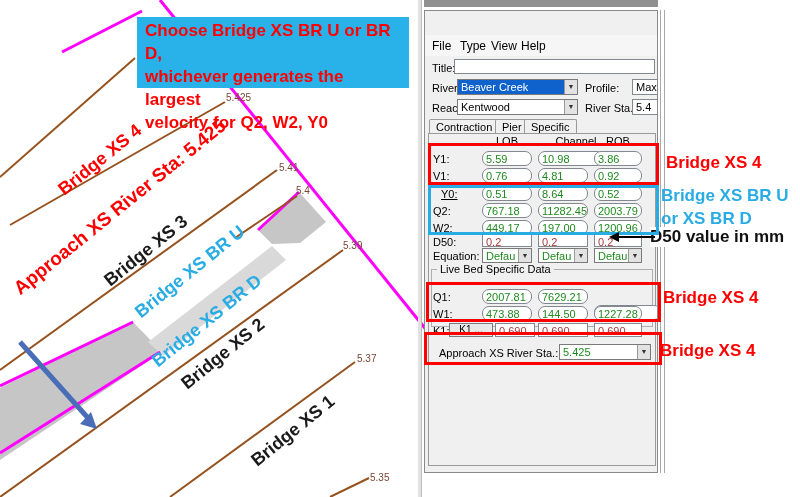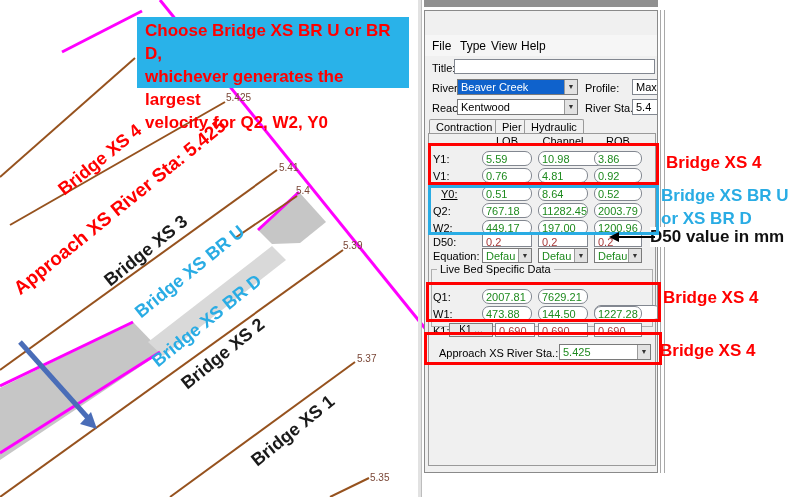--- a/index.html
+++ b/index.html
@@ -143,25 +143,25 @@
     <span class="lbl" style="left:7px; top:91px;">Reach:</span>
     <div class="combo" style="left:32px; top:88px; width:121px;">
       <div class="txt">Kentwood</div>
       <div class="btn">▼</div>
     </div>
     <span class="lbl" style="left:160px; top:91px;">River Sta.:</span>
     <div class="fld" style="left:207px; top:88px; width:27px; height:16px;">5.4</div>
 
     <div class="tab" style="left:4px;">Contraction</div>
     <div class="tab" style="left:70px;">Pier</div>
-    <div class="tab" style="left:99px;">Hydraulic</div>
+    <div class="tab" style="left:99px;">Specific</div>
     <div id="tab-panel"></div>
 
     <div class="hdr" style="left:57px;">LOB</div>
-    <div class="hdr" style="left:113px;">Channel</div>
+    <div class="hdr" style="left:126px;">Channel</div>
     <div class="hdr" style="left:169px; width:48px;">ROB</div>
 
     <span class="lbl" style="left:8px; top:142px;">Y1:</span>
     <div class="fld grn" style="left:57px; top:140px; width:50px;">5.59</div>
     <div class="fld grn" style="left:113px; top:140px; width:66px;">10.98</div>
     <div class="fld grn" style="left:169px; top:140px; width:48px;">3.86</div>
 
     <span class="lbl" style="left:8px; top:159px;">V1:</span>
     <div class="fld grn" style="left:57px; top:157px; width:50px;">0.76</div>
     <div class="fld grn" style="left:113px; top:157px; width:50px;">4.81</div>

